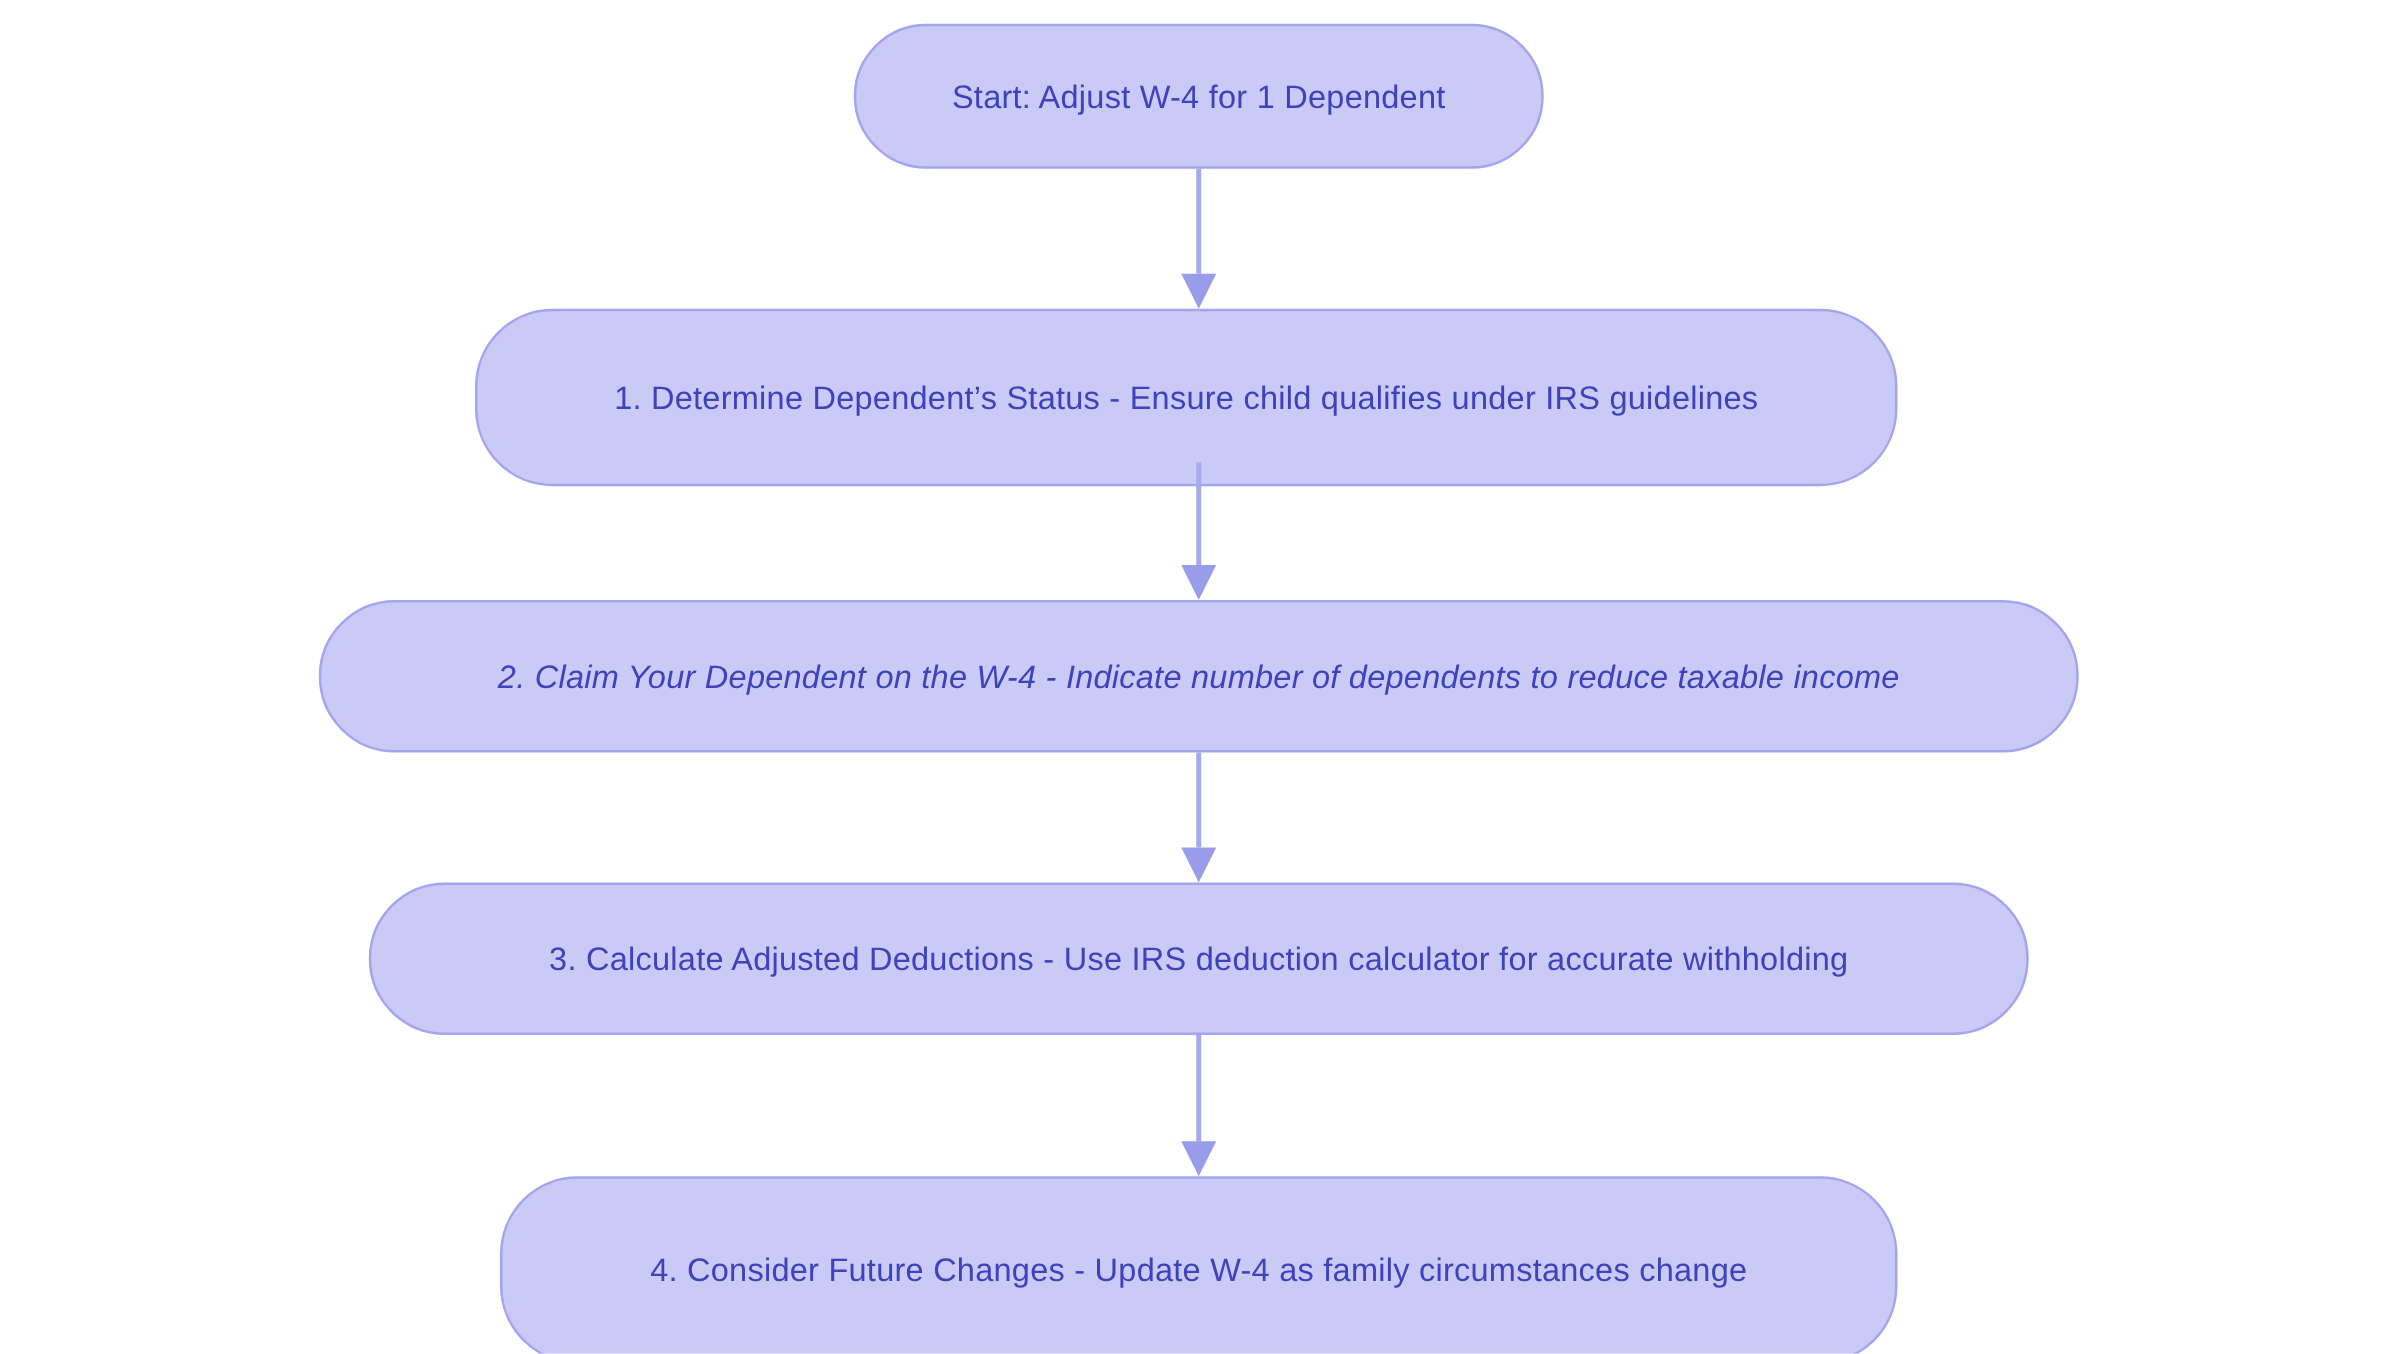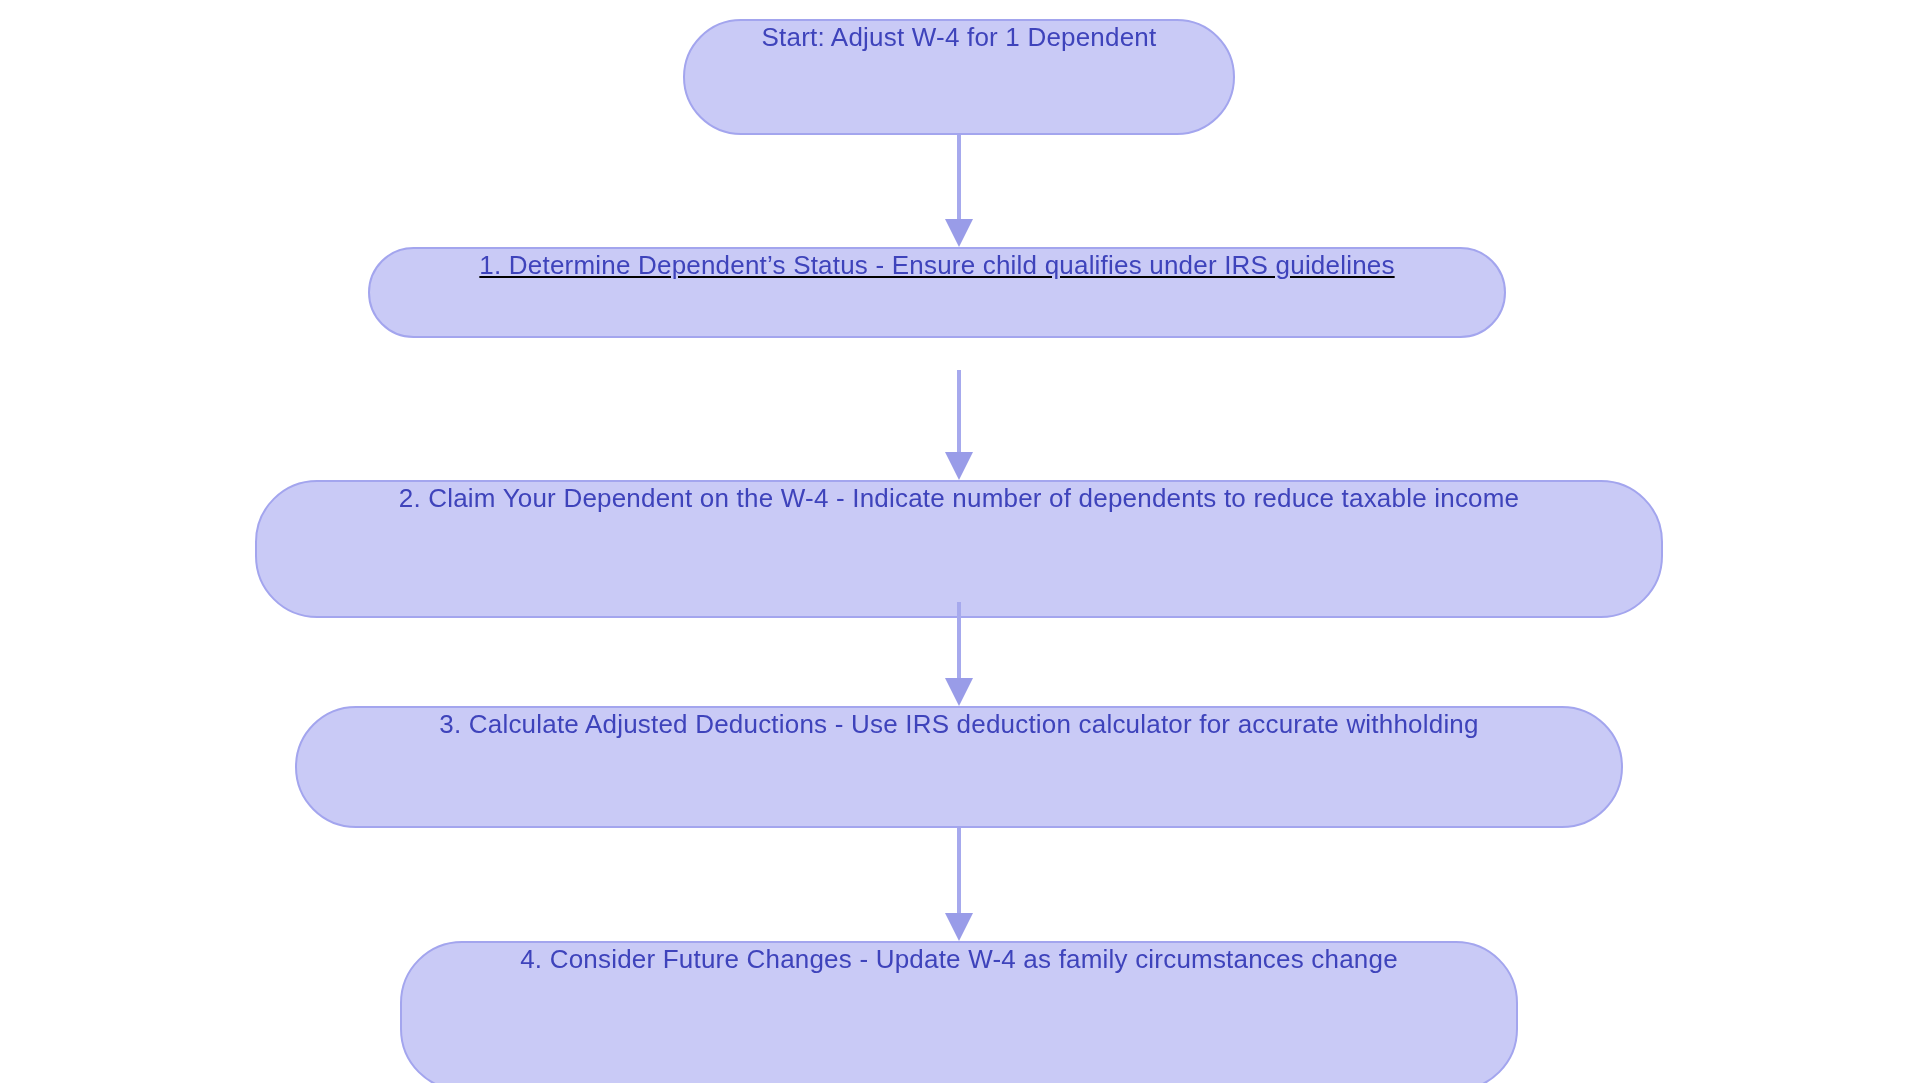--- a/index.html
+++ b/index.html
@@ -15,35 +15,35 @@
     background: #ffffff;
     overflow: hidden;
   }
   .node {
     position: absolute;
     box-sizing: border-box;
     background: #c9caf6;
     border: 2px solid #a3a5ee;
     border-radius: 62px;
     display: flex;
-    align-items: flex-start;
+    align-items: center;
     justify-content: center;
     text-align: center;
     padding: 0 40px;
   }
   .node .label {
     color: #3e43bb;
     font-size: 26px;
     line-height: 1.25;
     letter-spacing: 0.2px;
   }
   
   .node-0 { left: 683px; top: 19px;  width: 552px;  height: 116px; }
-  .node-1 { left: 368px; top: 247px; width: 1138px; height: 91px; text-decoration: underline; }
-  .node-2 { left: 255px; top: 480px; width: 1408px; height: 138px; }
+  .node-1 { left: 380px; top: 247px; width: 1138px; height: 142px; }
+  .node-2 { left: 255px; top: 480px; width: 1408px; height: 122px; font-style: italic; }
   .node-3 { left: 295px; top: 706px; width: 1328px; height: 122px; }
   .node-4 { left: 400px; top: 941px; width: 1118px; height: 150px; }
 
   .arrow {
     position: absolute;
     left: 944px;              
     width: 30px;
     display: flex;
     flex-direction: column;
     align-items: center;

